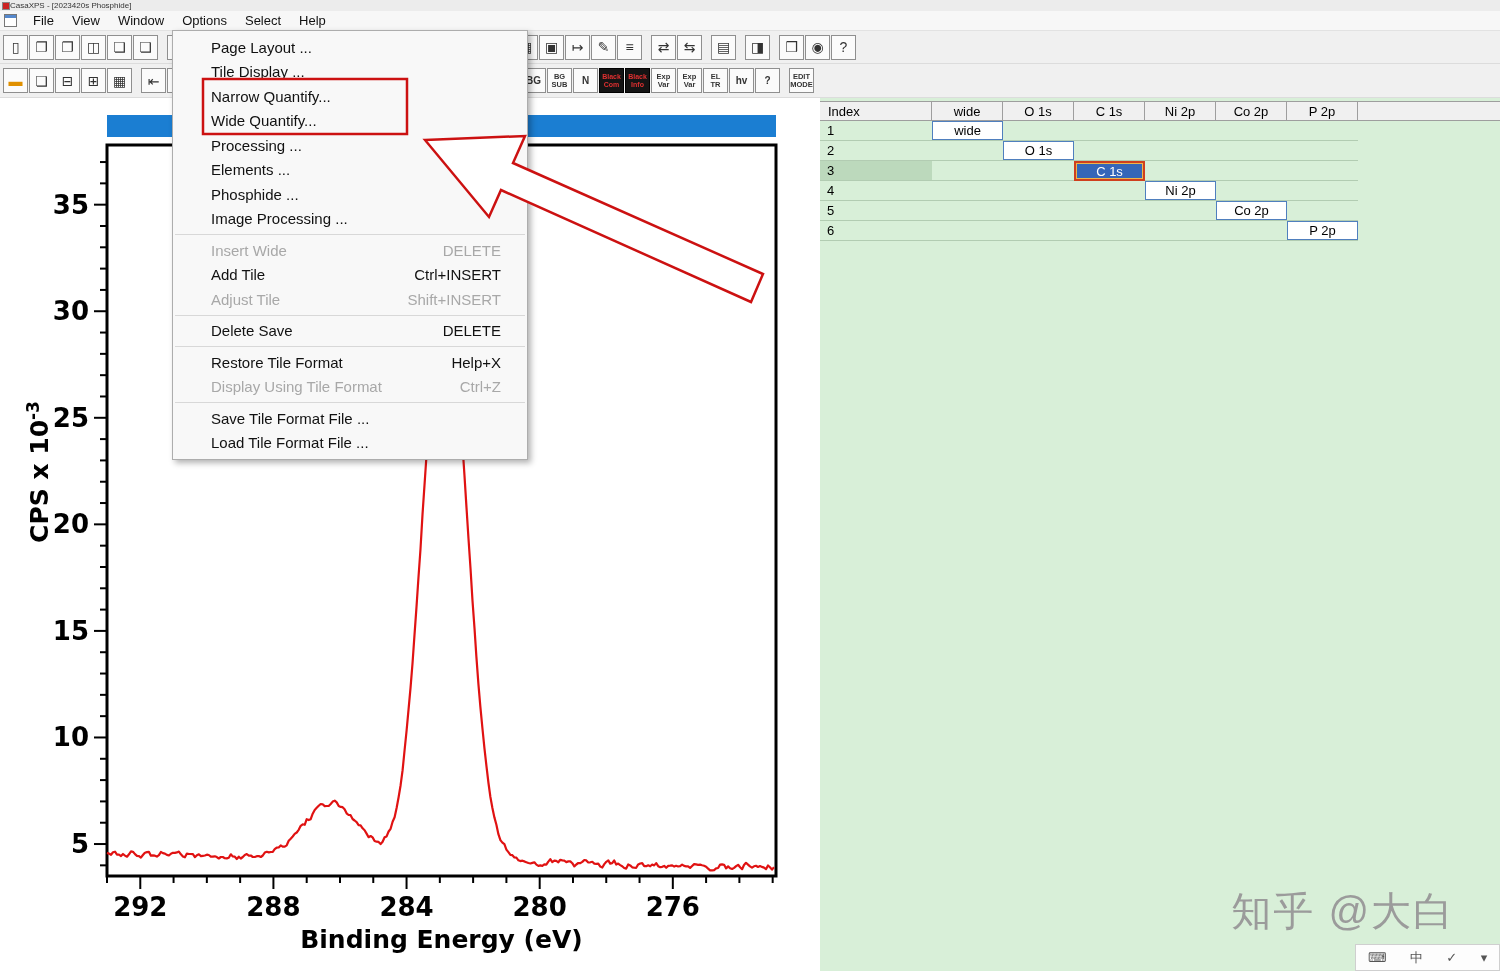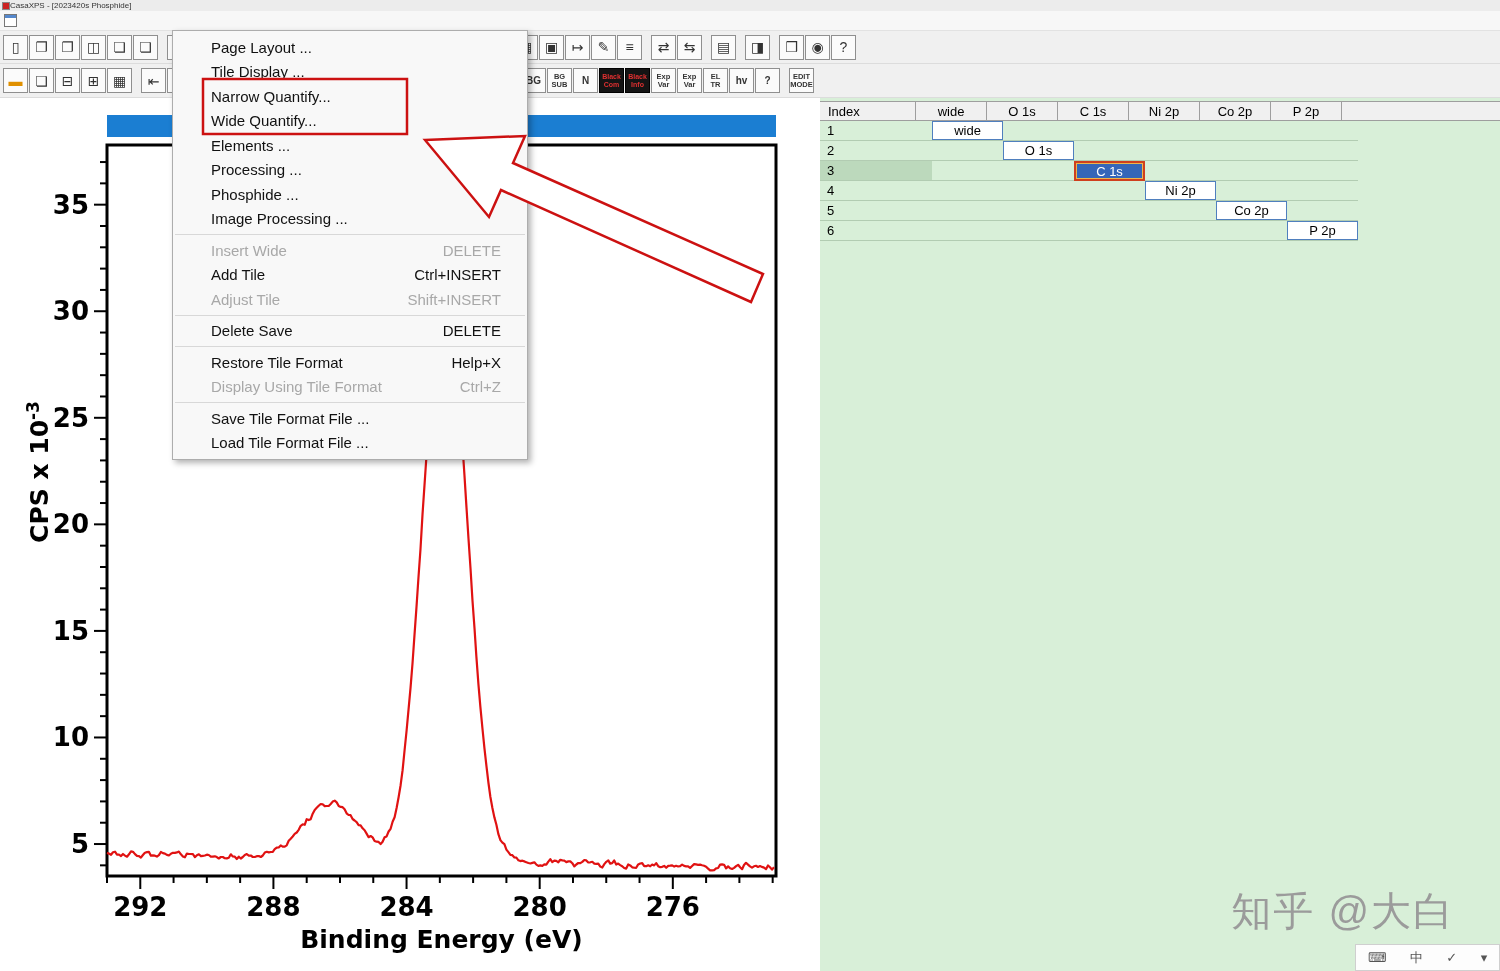--- a/index.html
+++ b/index.html
@@ -39,21 +39,21 @@
   #left-panel{width:820px;height:100%;background:#fff;position:relative;flex:none}
   #plot-titlebar{position:absolute;left:107px;top:17px;width:669px;height:22px;background:#1b7ed2}
   #plot-svg{position:absolute;left:0;top:0;width:820px;height:873px}
   #plot-svg text{font-family:"DejaVu Sans","Liberation Sans",sans-serif;font-weight:bold;fill:#000}
 
   #right-panel{flex:1;background:#d8efd8;position:relative;overflow:hidden}
   #table-header{position:absolute;left:0;top:3px;right:0;height:20px;background:#f0f0f0;
     border-top:1px solid #9e9e9e;border-bottom:1px solid #9e9e9e;display:flex}
   .hdr-cell{width:71px;border-right:1px solid #9e9e9e;font-size:13px;color:#000;
     display:flex;align-items:center;justify-content:center;flex:none}
-  .hdr-cell.col-index{width:96px;justify-content:flex-start;padding-left:8px}
+  .hdr-cell.col-index{width:112px;justify-content:flex-start;padding-left:8px}
   #table-body{position:absolute;left:0;top:23px}
   .t-row{position:relative;width:538px;height:20px;border-bottom:1px solid #b2ccb2}
   .t-index{position:absolute;left:0;top:0;width:112px;height:100%;font-size:13px;
     padding-left:7px;display:flex;align-items:center;color:#000}
   .t-index.sel{background:#bcd9bc}
   .t-cell{position:absolute;top:0;height:19px;width:71px;background:#fff;border:1px solid #4f7fbe;
     font-size:13px;color:#000;display:flex;align-items:center;justify-content:center}
   .t-cell.sel{background:#3566b8;color:#fff;border:2px solid #cf3f1e;
     box-shadow:inset 0 0 0 1px #eeb54a;height:20px}
 
@@ -80,20 +80,28 @@
 
 <div id="app">
 
   <div id="title-bar">
     <span class="app-icon"></span>
     <span>CasaXPS - [2023420s Phosphide]</span>
   </div>
 
   <div id="menu-bar">
     <span class="doc-icon"></span>
+    <span id="menu-items" style="display:flex">
+        <span class="menu-item">File</span>
+        <span class="menu-item">View</span>
+        <span class="menu-item">Window</span>
+        <span class="menu-item">Options</span>
+        <span class="menu-item">Select</span>
+        <span class="menu-item">Help</span>
+      </span>
   </div>
 
   <div id="toolbar1" class="toolbar">
       <button class="tb-btn">
         <span class="tb-glyph">▯</span>
       </button>
       <button class="tb-btn">
         <span class="tb-glyph">❐</span>
       </button>
       <button class="tb-btn">
@@ -424,24 +432,24 @@
       <div class="om-item">
         <span>Tile Display ...</span>
       </div>
       <div class="om-item">
         <span>Narrow Quantify...</span>
       </div>
       <div class="om-item">
         <span>Wide Quantify...</span>
       </div>
       <div class="om-item">
+        <span>Processing ...</span>
+      </div>
+      <div class="om-item">
         <span>Elements ...</span>
-      </div>
-      <div class="om-item">
-        <span>Processing ...</span>
       </div>
       <div class="om-item">
         <span>Phosphide ...</span>
       </div>
       <div class="om-item">
         <span>Image Processing ...</span>
       </div>
       <div class="om-sep"></div>
       <div class="om-item disabled">
         <span>Insert Wide</span>

